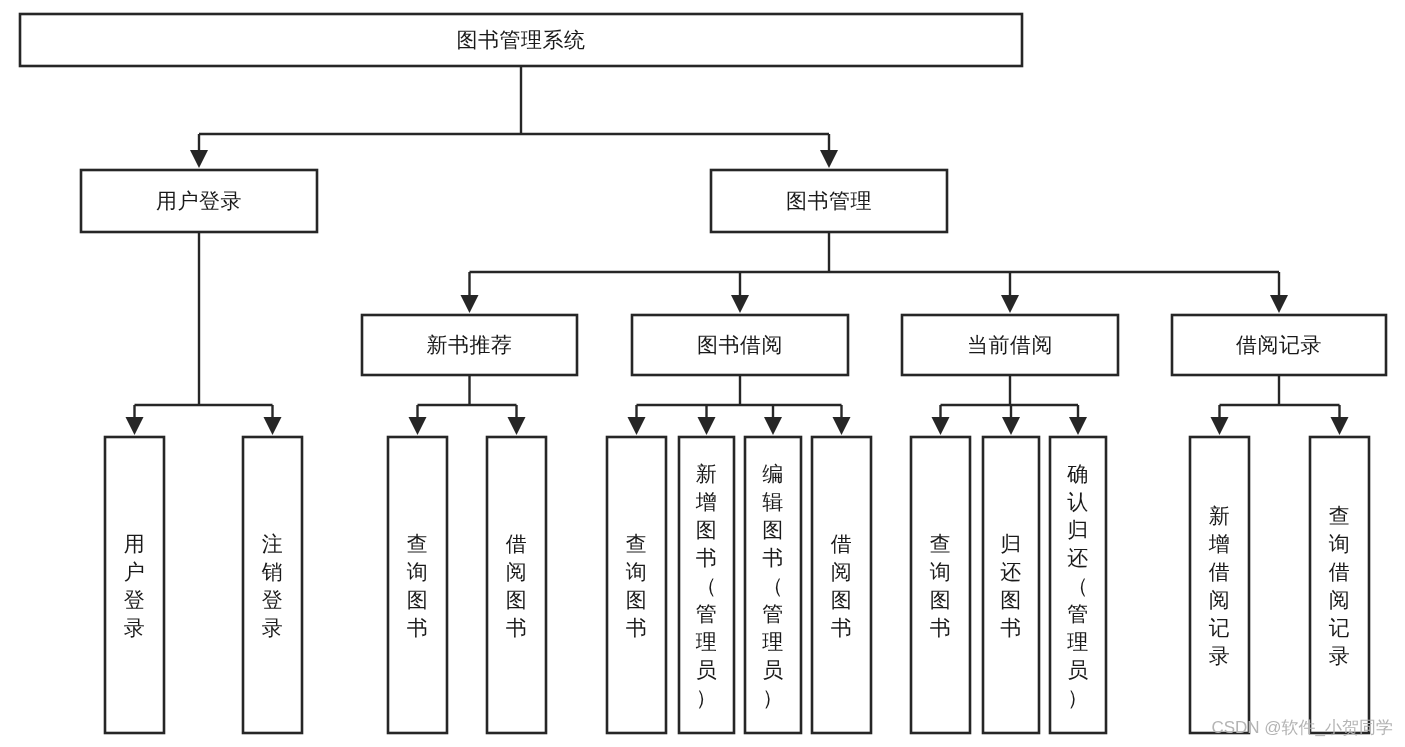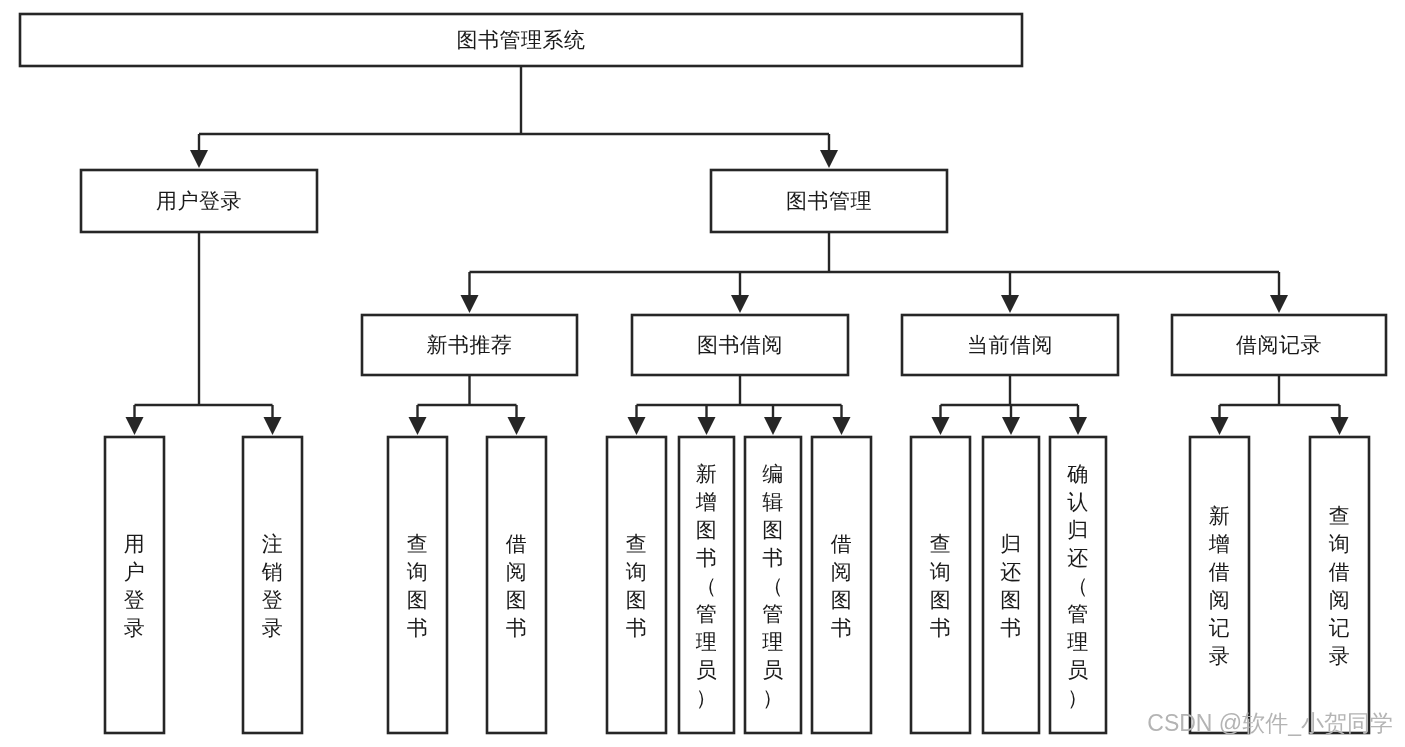--- a/index.html
+++ b/index.html
@@ -54,21 +54,21 @@
     font-size: 21px;
     fill: #1a1a1a;
     text-anchor: middle;
     letter-spacing: 0.5px;
   }
   .watermark-text {
     position: absolute;
     right: 12px;
     bottom: 8px;
     font-family: "Liberation Sans", "DejaVu Sans", sans-serif;
-    font-size: 23px;
+    font-size: 17px;
     color: #b4b4b4;
     white-space: nowrap;
     user-select: none;
   }
 </style>
 </head>
 <body>
 
 <div id="diagram-root">
   <svg class="diagram-canvas" id="canvas" viewBox="0 0 1405 747">

